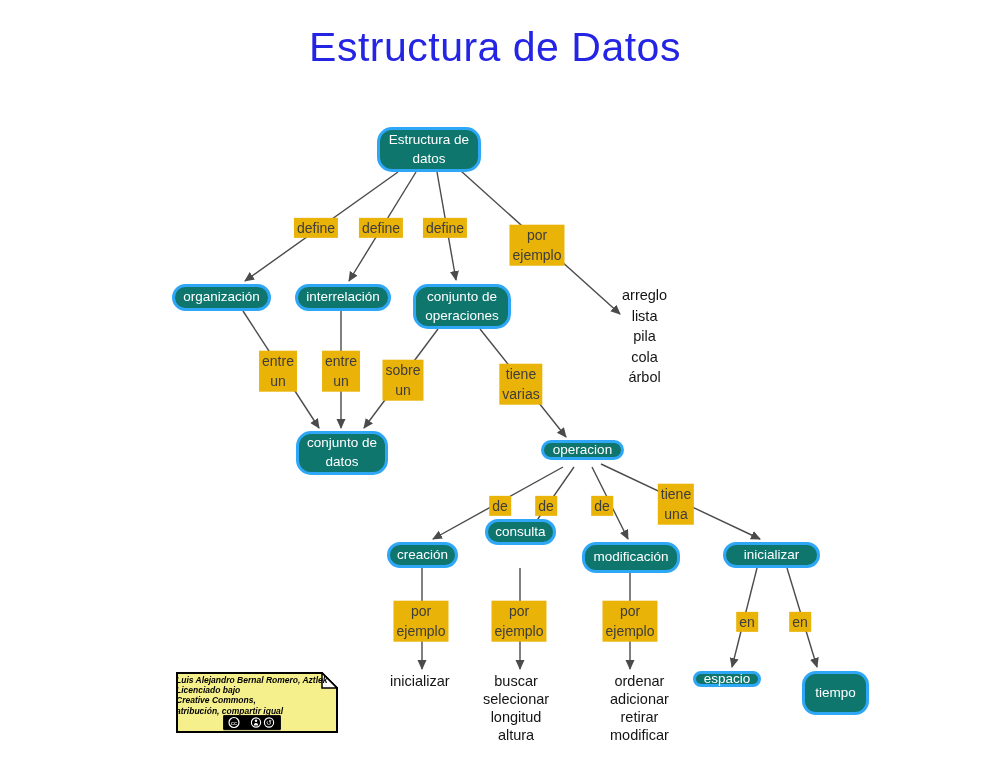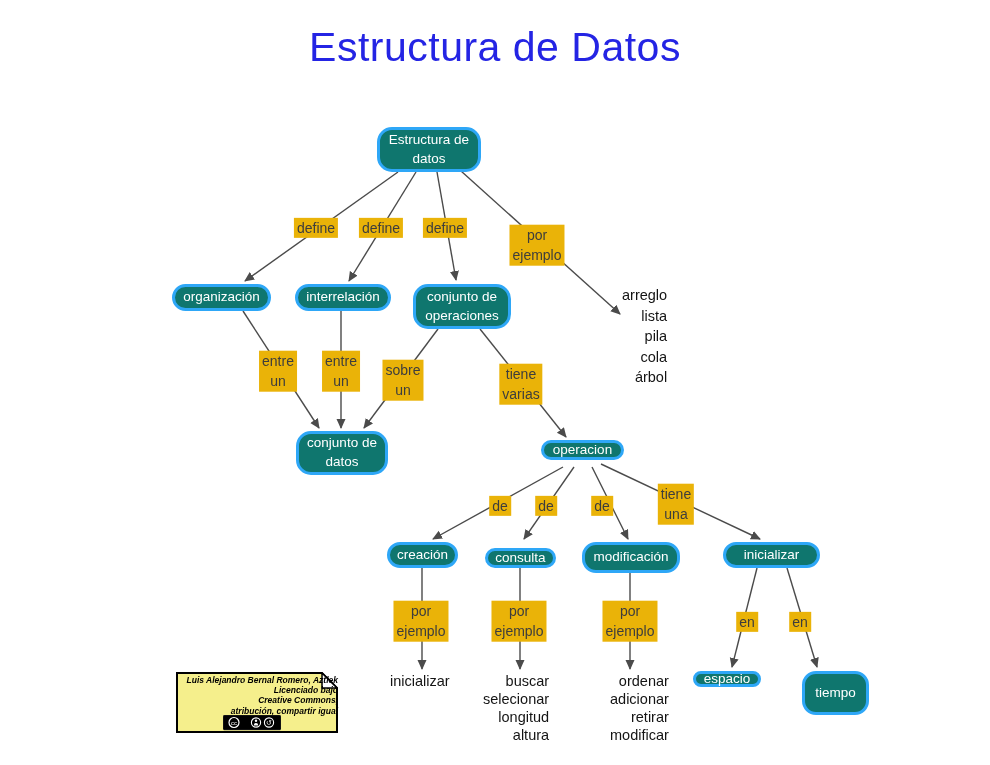--- a/index.html
+++ b/index.html
@@ -20,28 +20,28 @@
     text-align:center;white-space:pre-line;cursor:default;
   }
   .node.pill{border-radius:14px;}
   .elabel{
     position:absolute;z-index:2;transform:translate(-50%,-50%);
     background:#eab308;color:#3D3D3D;font-size:14px;line-height:1.45;
     text-align:center;white-space:pre-line;padding:0 3px;
   }
   .tlist{
     position:absolute;z-index:2;color:#141414;font-size:14.5px;
-    text-align:right;
+    text-align:center;
   }
   .tlist div{line-height:20.5px;}
   .tlist.tight div{line-height:18px;}
   .note{position:absolute;z-index:4;}
   .note-bg{position:absolute;left:0;top:0;}
   .note-lines{
-    position:absolute;left:0;top:3px;width:162px;text-align:right;
+    position:absolute;left:0;top:3px;width:162px;text-align:left;
     font-size:8.5px;font-weight:bold;font-style:italic;color:#000;
     line-height:10.2px;z-index:2;
   }
   .cc-badge{position:absolute;left:47px;top:43px;z-index:2;}
 </style>
 </head>
 <body>
 
 <div class="title">Estructura de Datos</div>
 
@@ -82,21 +82,21 @@
 <div class="node" style="left:413px;top:284px;width:98px;height:45px">
   <span>conjunto de
 operaciones</span></div>
 <div class="node" style="left:296px;top:431px;width:92px;height:44px">
   <span>conjunto de
 datos</span></div>
 <div class="node pill" style="left:541px;top:440px;width:83px;height:20px">
   <span>operacion</span></div>
 <div class="node pill" style="left:387px;top:542px;width:71px;height:26px">
   <span>creación</span></div>
-<div class="node pill" style="left:485px;top:548px;width:71px;height:20px">
+<div class="node pill" style="left:485px;top:519px;width:71px;height:26px">
   <span>consulta</span></div>
 <div class="node pill" style="left:582px;top:542px;width:98px;height:31px">
   <span>modificación</span></div>
 <div class="node pill" style="left:723px;top:542px;width:97px;height:26px">
   <span>inicializar</span></div>
 <div class="node pill" style="left:693px;top:671px;width:68px;height:16px">
   <span>espacio</span></div>
 <div class="node pill" style="left:802px;top:671px;width:67px;height:44px">
   <span>tiempo</span></div>
 

